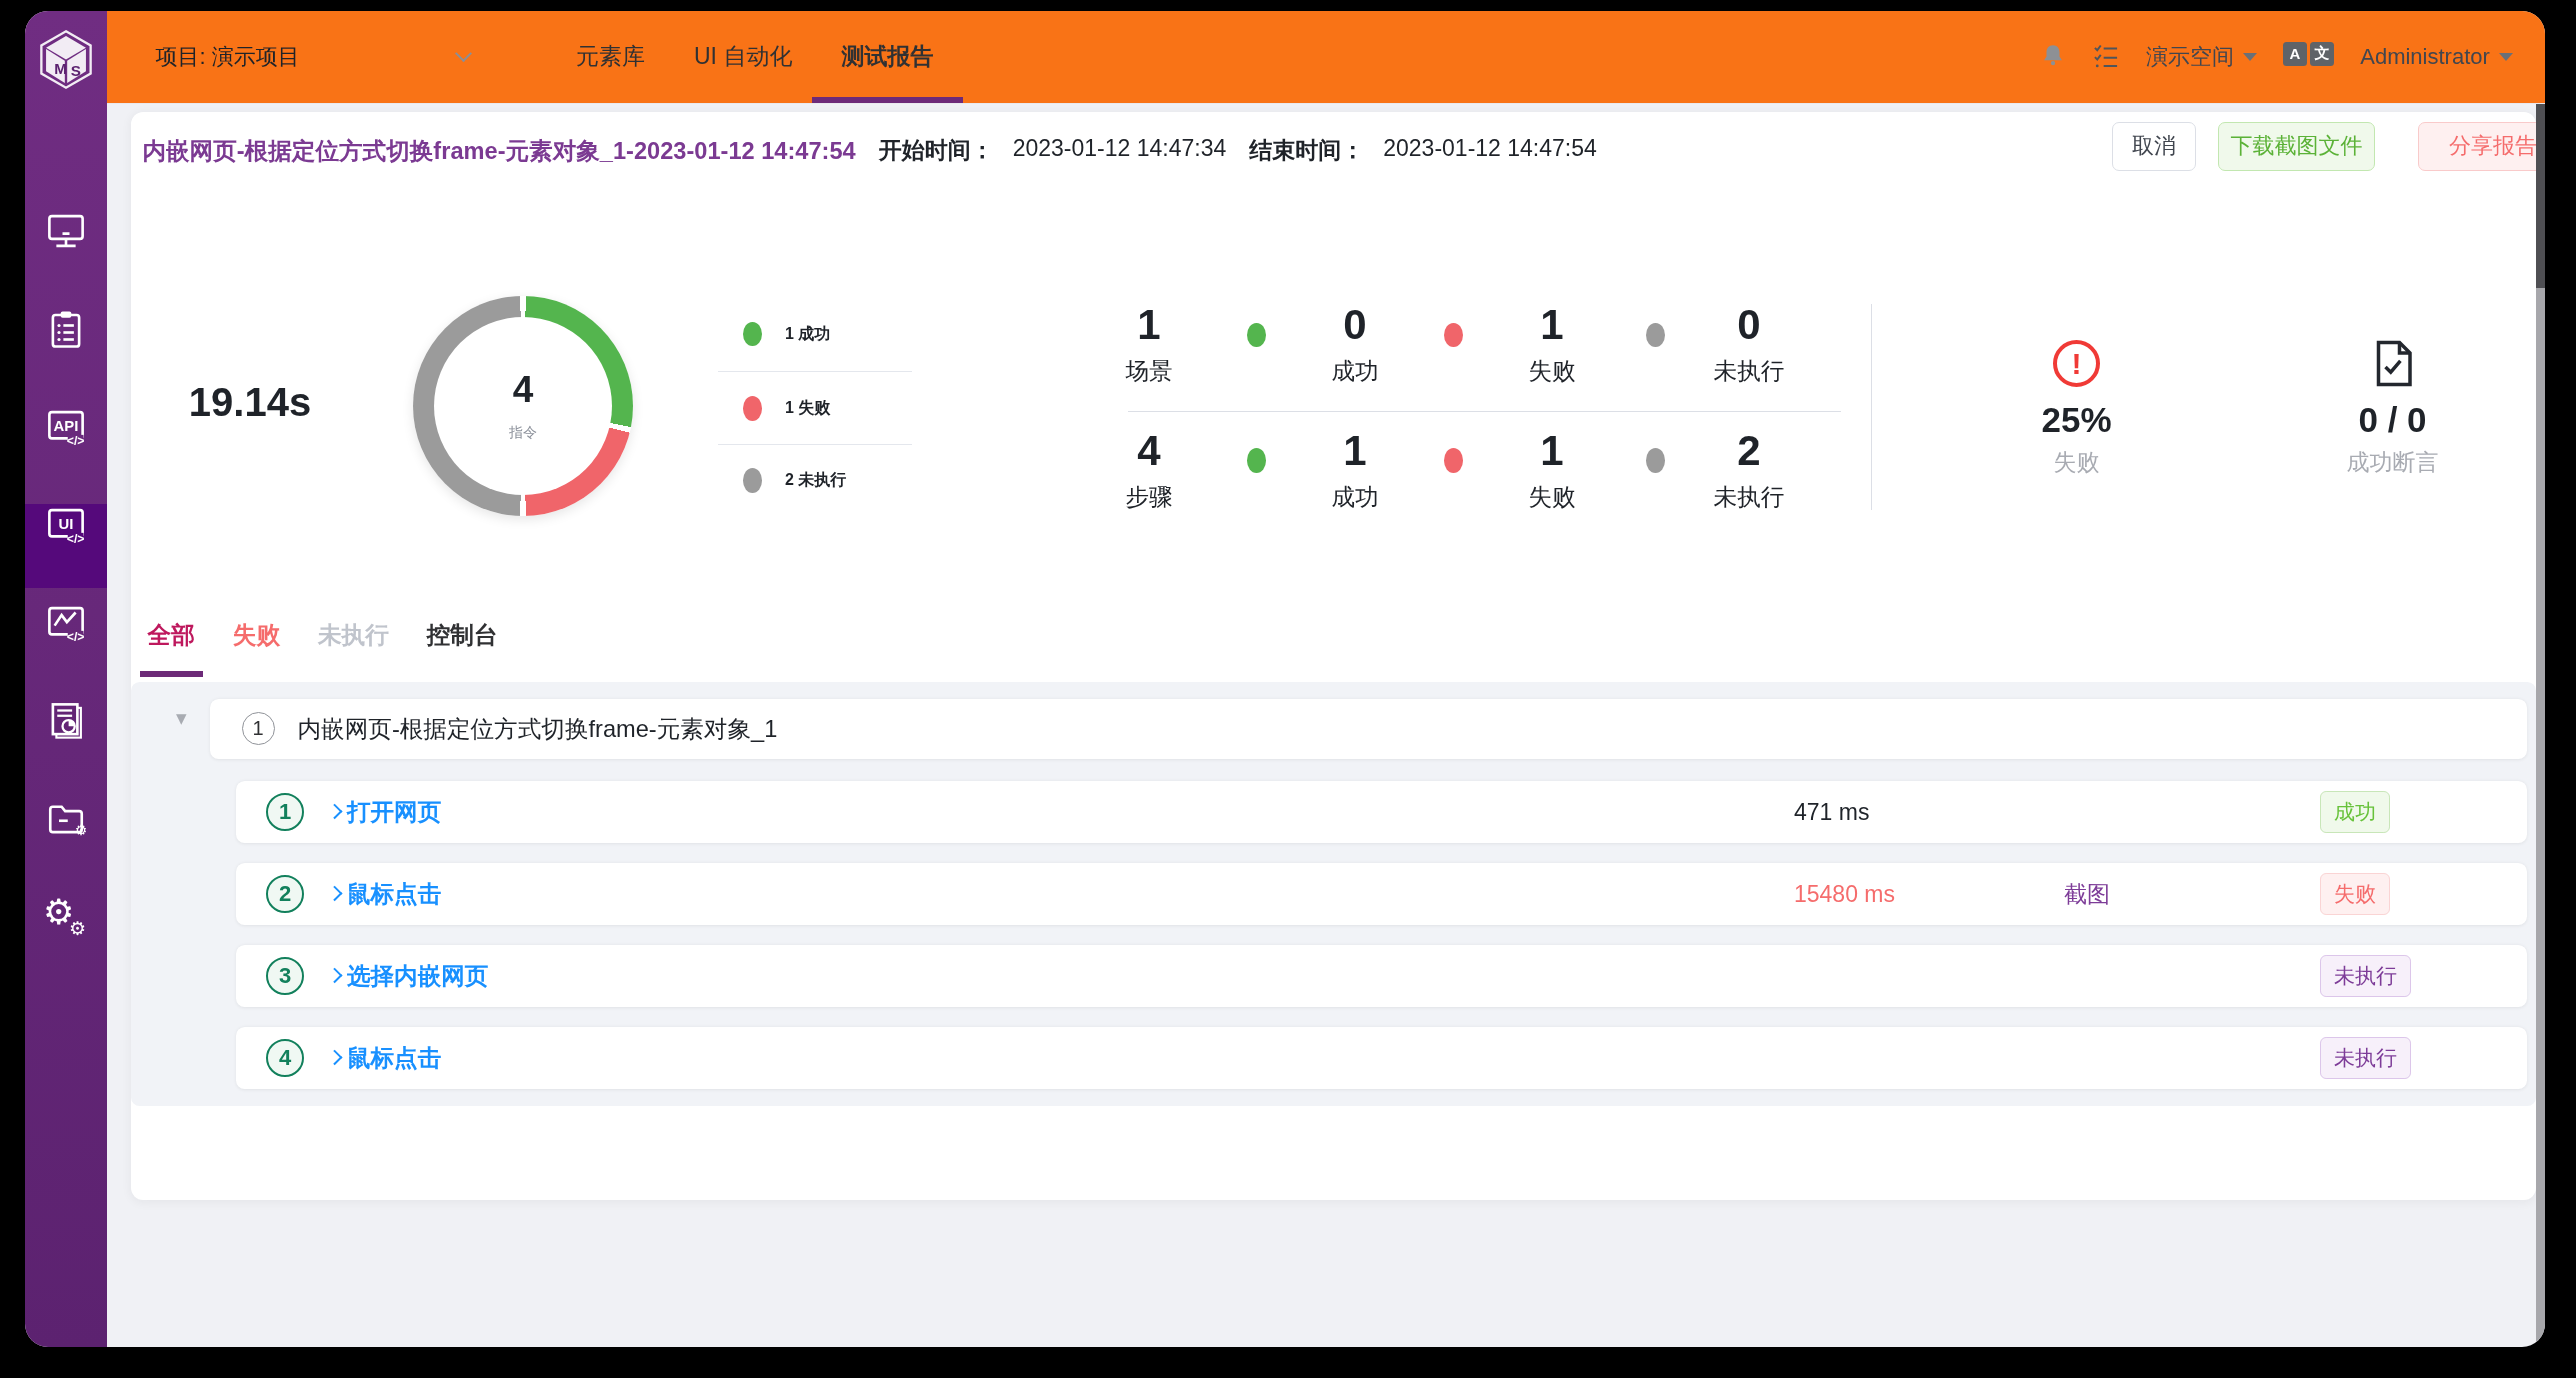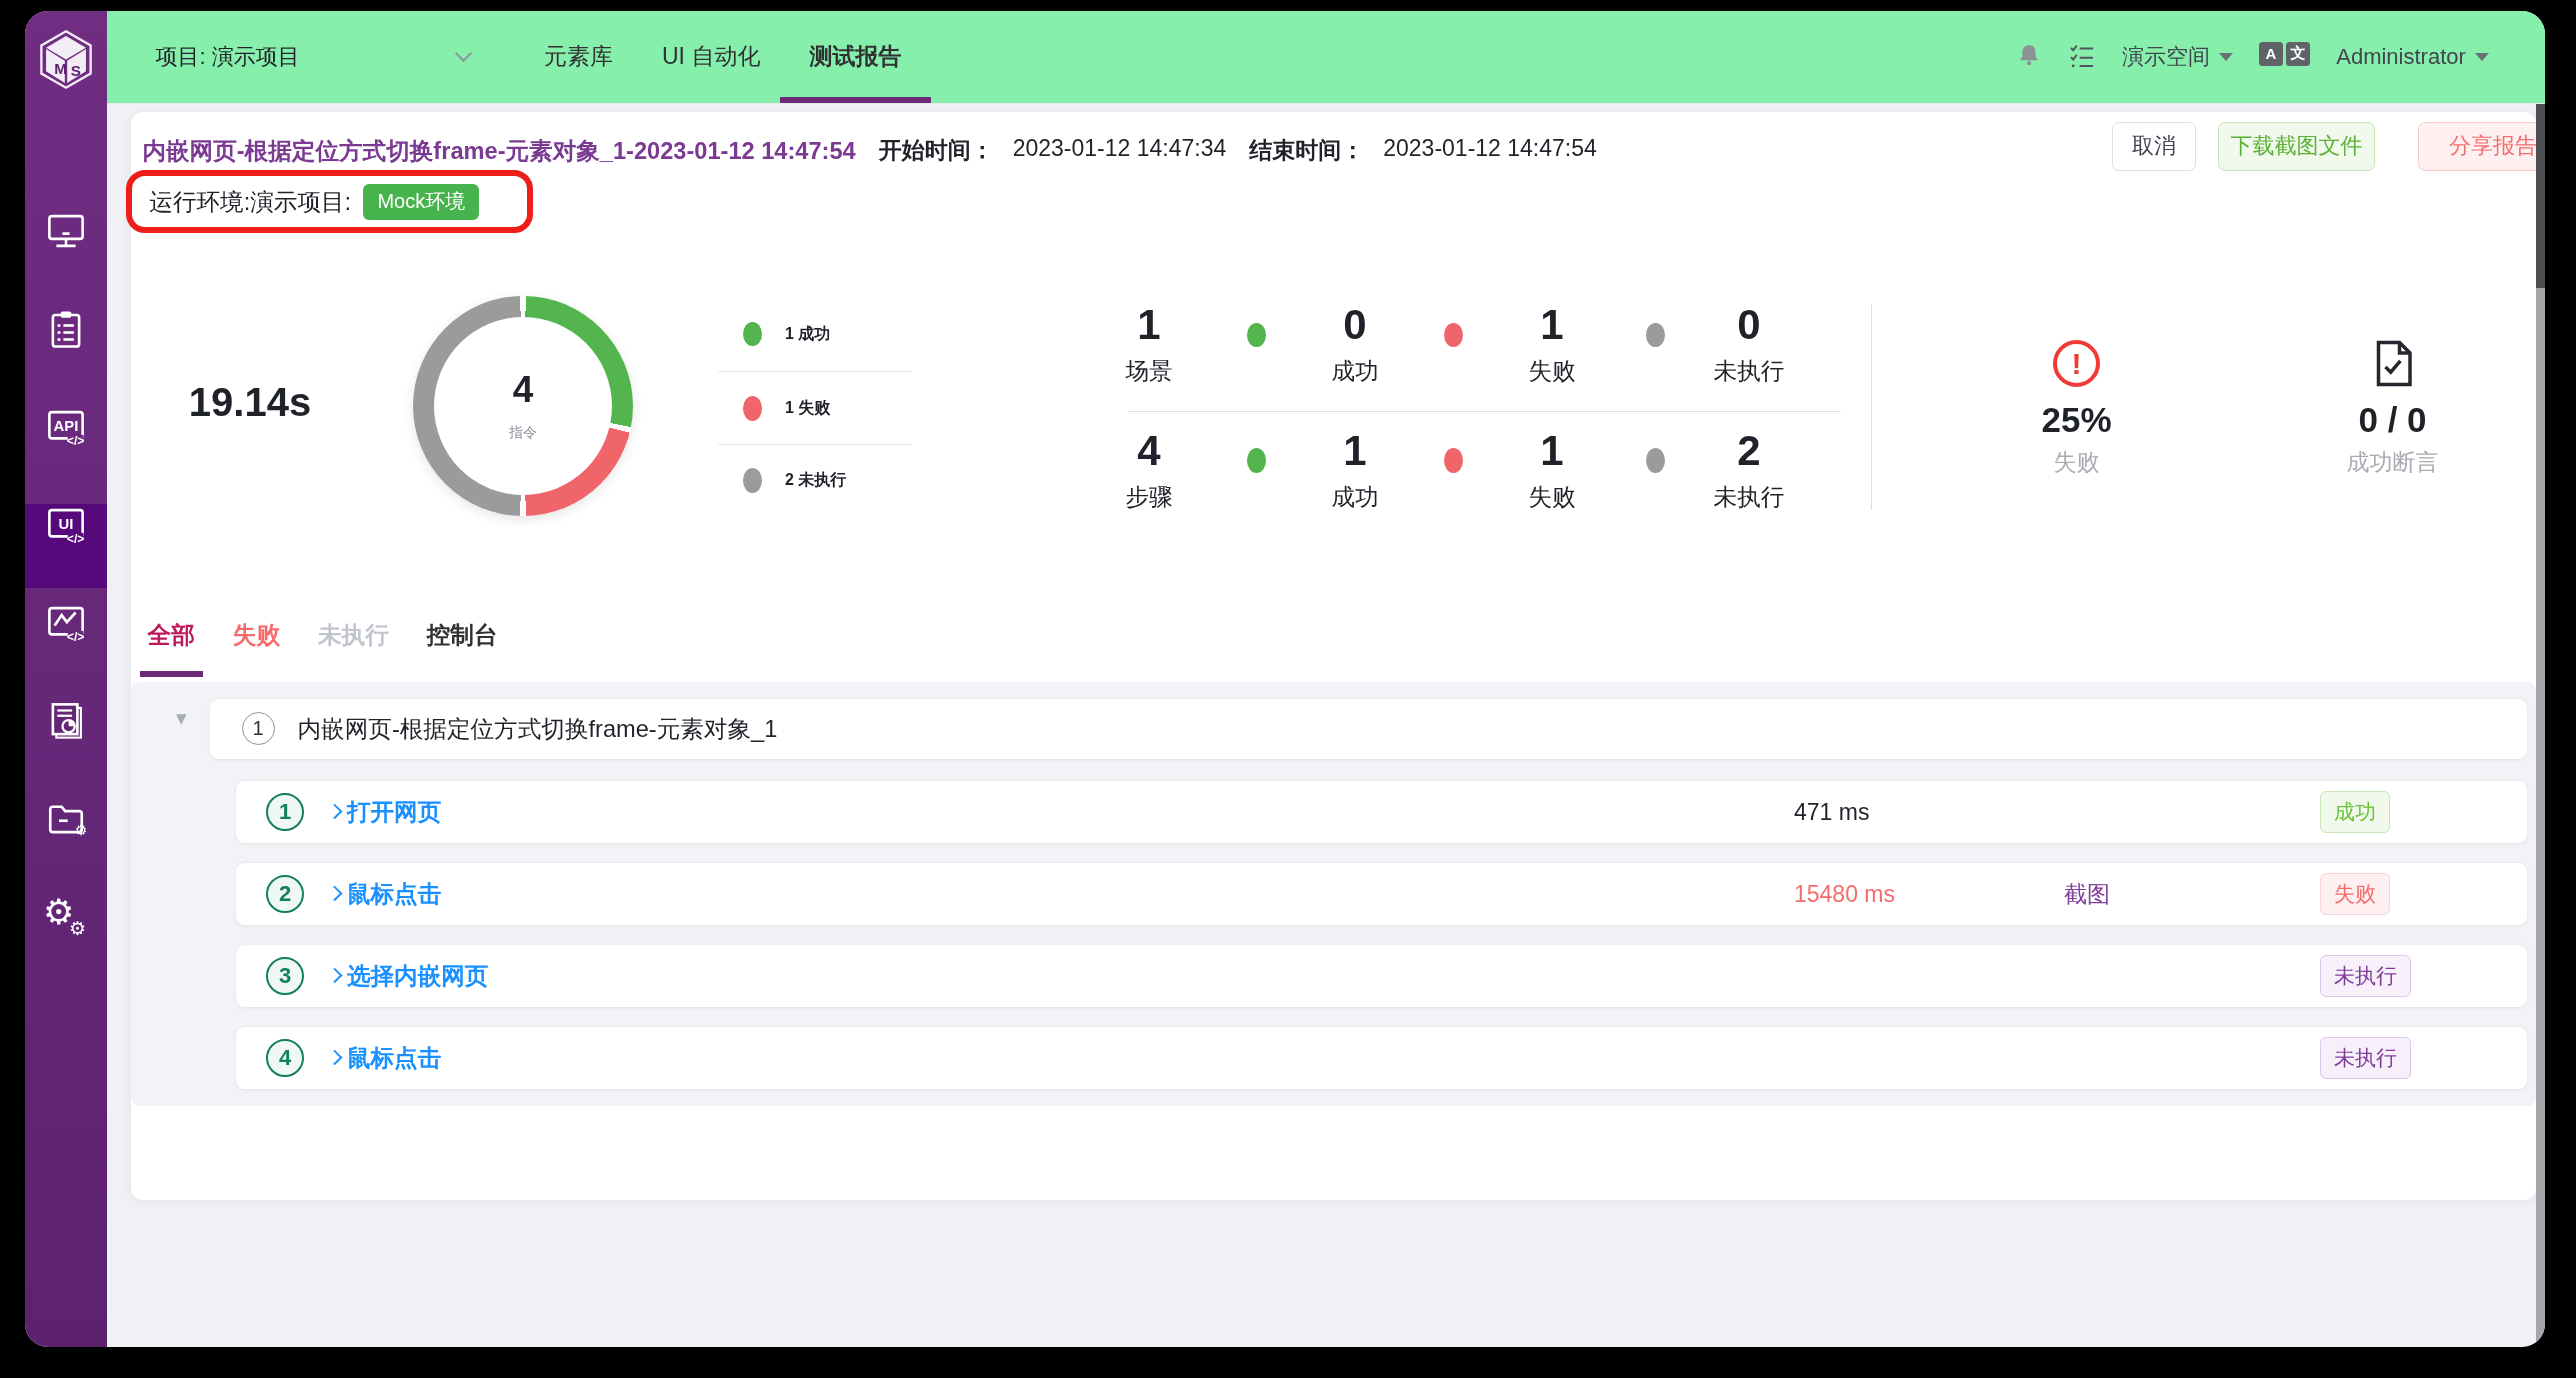--- a/index.html
+++ b/index.html
@@ -16,22 +16,22 @@
   .nav-item { width:82px; height:84px; margin-bottom:14px; display:flex; 
     justify-content:center; cursor:pointer; }
   .nav-item.active { background:#55097b; }
   .nav-item svg text { font-family:"Liberation Sans",sans-serif; }
   .gear-combo { color:#fff; position:relative; width:45px; height:45px; }
   .gear-combo .g1 { font-size:35px; position:absolute; left:0; top:-3.5px; }
   .gear-combo .g2 { font-size:19px; position:absolute; left:26px; top:21px; }
 
   
   .main { flex:1; display:flex; flex-direction:column; position:relative; }
-  .topbar { height:93px; background:#86efac; border-bottom:1.7px solid #e9e9ee;
-    display:flex; align-items:center; padding-left:49px; padding-right:56px; position:relative; }
+  .topbar { height:93px; background:#f97316; border-bottom:1.7px solid #e9e9ee;
+    display:flex; align-items:center; padding-left:49px; padding-right:32px; position:relative;gap:32px; }
   .project { width:317px; display:flex; align-items:center; justify-content:space-between;
     font-size:22px; color:#1f2329; cursor:pointer; }
   .chev-down { width:12.2px; height:12.2px; border-left:2.2px solid #8a8f99; border-bottom:2.2px solid #8a8f99;
     transform:rotate(-45deg) translateY(-3.5px); }
   .top-tabs { display:flex; margin-left:47px; height:93px; }
   .top-tab { position:relative; height:93px; display:flex; align-items:center; padding:0 24.5px;
     font-size:23px; color:#303133; cursor:pointer; }
   .top-tab.active { font-weight:bold; }
   .top-tab.active::after { content:""; position:absolute; left:-5.2px; right:-5.2px; bottom:0;
     height:6.1px; background:#6d2a78; }
@@ -273,24 +273,20 @@
           <span class="rpt-title">内嵌网页-根据定位方式切换frame-元素对象_1-2023-01-12 14:47:54</span>
           <span class="t-label">开始时间：</span>
           <span class="t-val">2023-01-12 14:47:34</span>
           <span class="t-label">结束时间：</span>
           <span class="t-val">2023-01-12 14:47:54</span>
         </div>
         <button class="btn btn-cancel">取消</button>
         <button class="btn btn-download">下载截图文件</button>
         <button class="btn btn-share">分享报告</button>
 
-        <div class="env-box">
-          <span class="env-label">运行环境:演示项目:</span>
-          <span class="env-badge">Mock环境</span>
-        </div>
 
         <div class="stats">
           <div class="duration">19.14s</div>
 
           <div class="donut">
             <div class="donut-hole">
               <div class="donut-val">4</div>
               <div class="donut-lab">指令</div>
             </div>
           </div>

